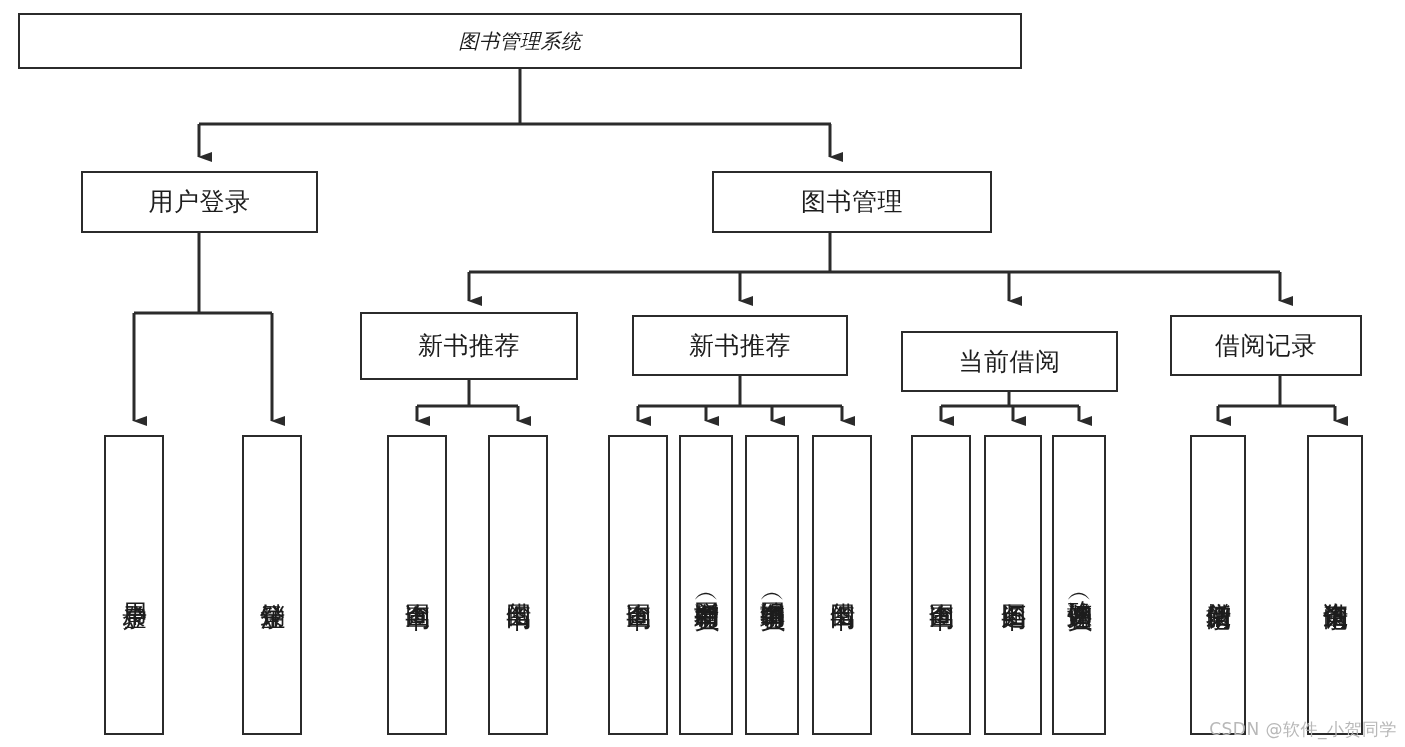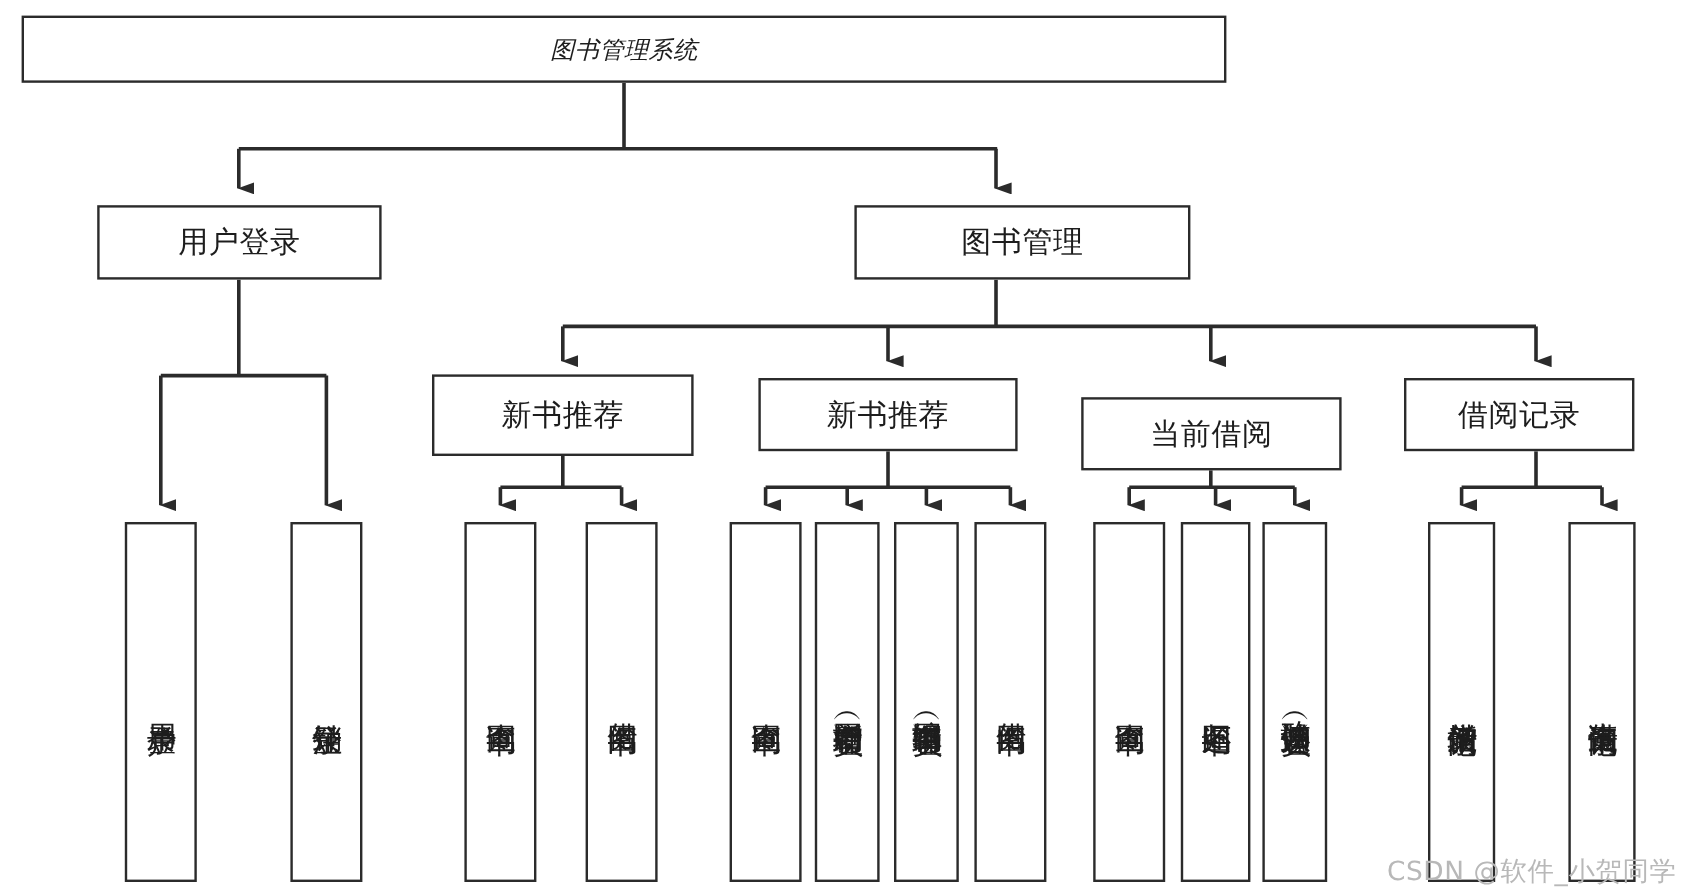--- a/index.html
+++ b/index.html
@@ -59,21 +59,21 @@
   }
   .node.leaf > span {
     writing-mode: vertical-rl;
     text-orientation: upright;
     display: block;
   }
   #watermark {
     position: absolute;
     right: 8px;
     bottom: 6px;
-    font-size: 22px;
+    font-size: 17px;
     color: #b8b8b8;
     letter-spacing: 0.5px;
     white-space: nowrap;
     z-index: 5;
     font-family: "DejaVu Sans", "Liberation Sans", sans-serif;
   }
 </style>
 </head>
 <body>
 

